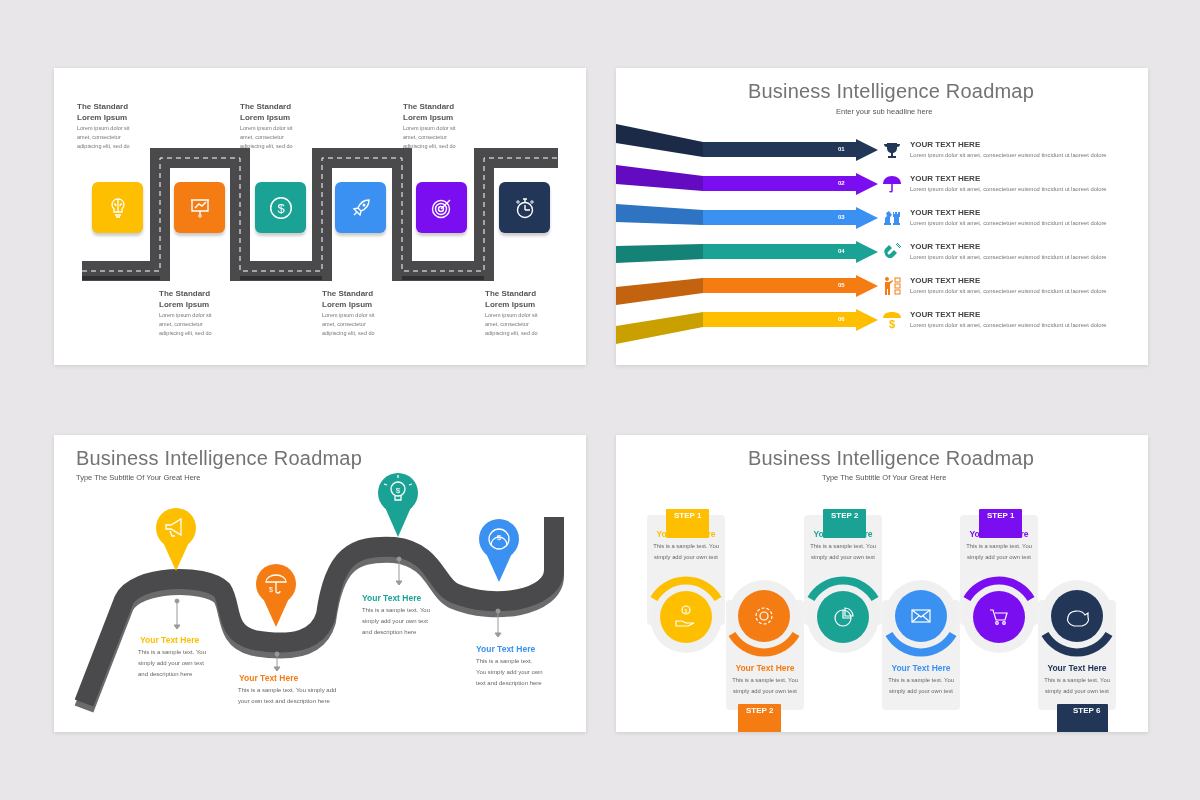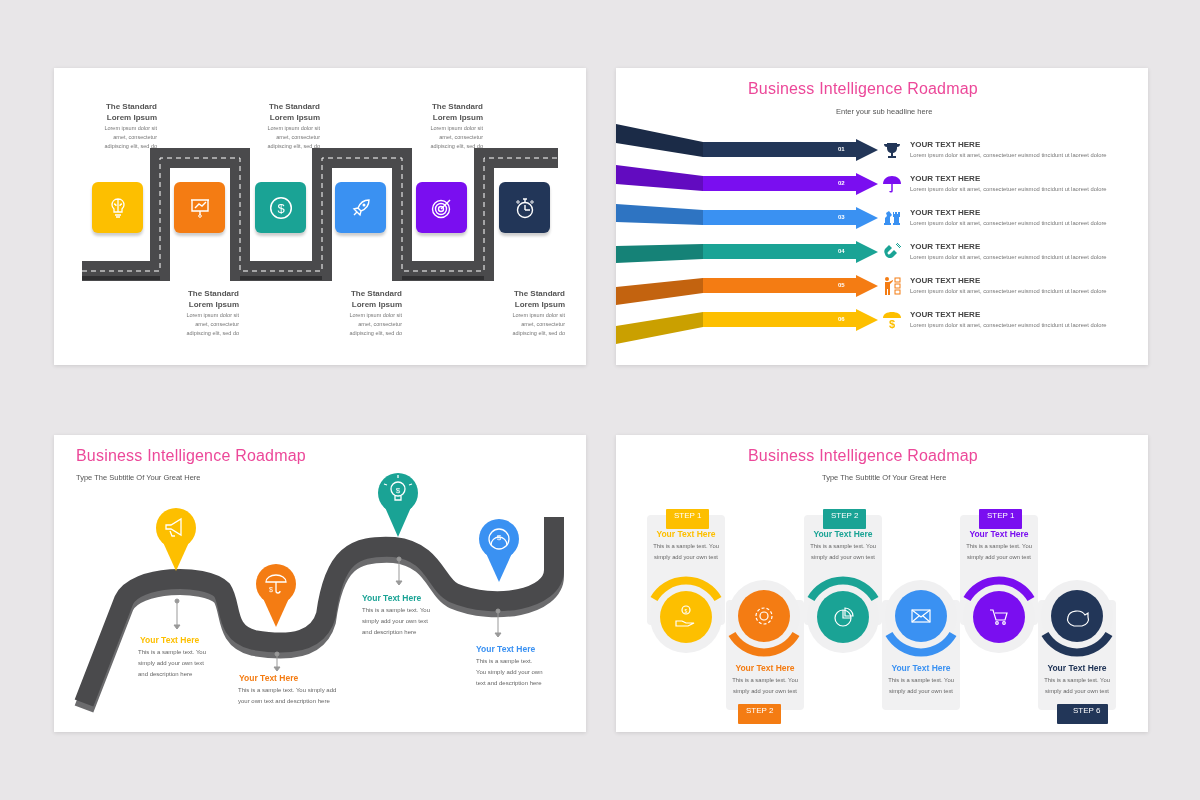--- a/index.html
+++ b/index.html
@@ -7,42 +7,42 @@
   body { background: #e8e6e8; font-family: "Liberation Sans", sans-serif; position: relative; color: #444; }
   .slide { position: absolute; width: 532px; height: 297px; background: #fff; box-shadow: 0 1px 4px rgba(0,0,0,0.12); overflow: hidden; }
   #s1 { left: 54px; top: 68px; }
   #s2 { left: 616px; top: 68px; }
   #s3 { left: 54px; top: 435px; }
   #s4 { left: 616px; top: 435px; }
   .abs { position: absolute; }
   svg { display: block; }
 
   
-  .s1-block { position: absolute; width: 80px; text-align: right; }
+  .s1-block { position: absolute; width: 80px; text-align: left; }
   .s1-title { font-size: 8px; font-weight: bold; color: #555; line-height: 11px; }
   .s1-desc { font-size: 5.5px; color: #777; line-height: 8px; margin-top: 1px; }
   .tile { position: absolute; width: 51px; height: 51px; border-radius: 6px; box-shadow: 0 3px 3px rgba(0,0,0,0.2); display: flex; align-items: center; justify-content: center; }
 
   
-  .big-title { position: absolute; font-size: 16px; color: #ec4899; white-space: nowrap; letter-spacing: 0.2px; }
+  .big-title { position: absolute; font-size: 20px; color: #737373; white-space: nowrap; letter-spacing: 0.2px; }
   .sub-title { position: absolute; font-size: 7.5px; color: #555; white-space: nowrap; }
 
   
   .s2-row-title { position: absolute; left: 294px; font-size: 8px; font-weight: bold; color: #444; }
   .s2-row-desc { position: absolute; left: 294px; font-size: 5.8px; color: #777; white-space: nowrap; }
   .s2-num { position: absolute; left: 222px; font-size: 6px; font-weight: bold; color: #fff; }
   .s2-icon { position: absolute; left: 266px; width: 20px; height: 20px; }
 
   
   .s3-head { position: absolute; font-size: 8.5px; font-weight: bold; }
   .s3-desc { position: absolute; font-size: 6px; color: #666; line-height: 11px; }
 
   
   .card { position: absolute; width: 78px; background: #f1f1f2; border-radius: 4px; }
-  .step-badge { position: absolute; height: 20px; padding: 0 8px; color: #fff; font-size: 8px; font-weight: normal; line-height: 13px; border-radius: 1px; white-space: nowrap; }
+  .step-badge { position: absolute; height: 29px; padding: 0 8px; color: #fff; font-size: 8px; font-weight: bold; line-height: 13px; border-radius: 1px; white-space: nowrap; }
   .card-head { position: absolute; width: 78px; text-align: center; font-size: 8.5px; font-weight: bold; }
   .card-desc { position: absolute; width: 78px; text-align: center; font-size: 5.8px; color: #666; line-height: 11px; }
 </style>
 </head>
 <body>
 
 <div class="slide" id="s1">
 
   <svg class="abs" style="left:0;top:0" width="532" height="297">
     <path d="M28,203 H106 V90 H186 V203 H268 V90 H348 V203 H430 V90 H504" fill="none" stroke="#4a4a4c" stroke-width="20" stroke-linejoin="miter"></path>

